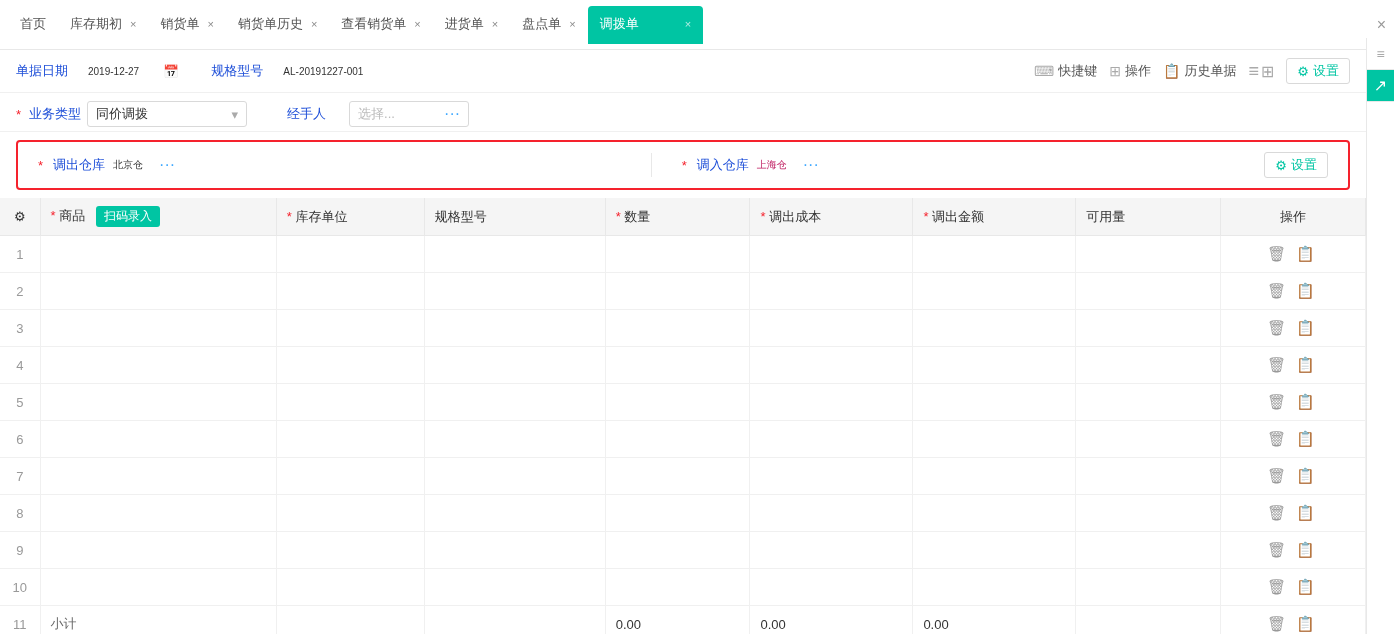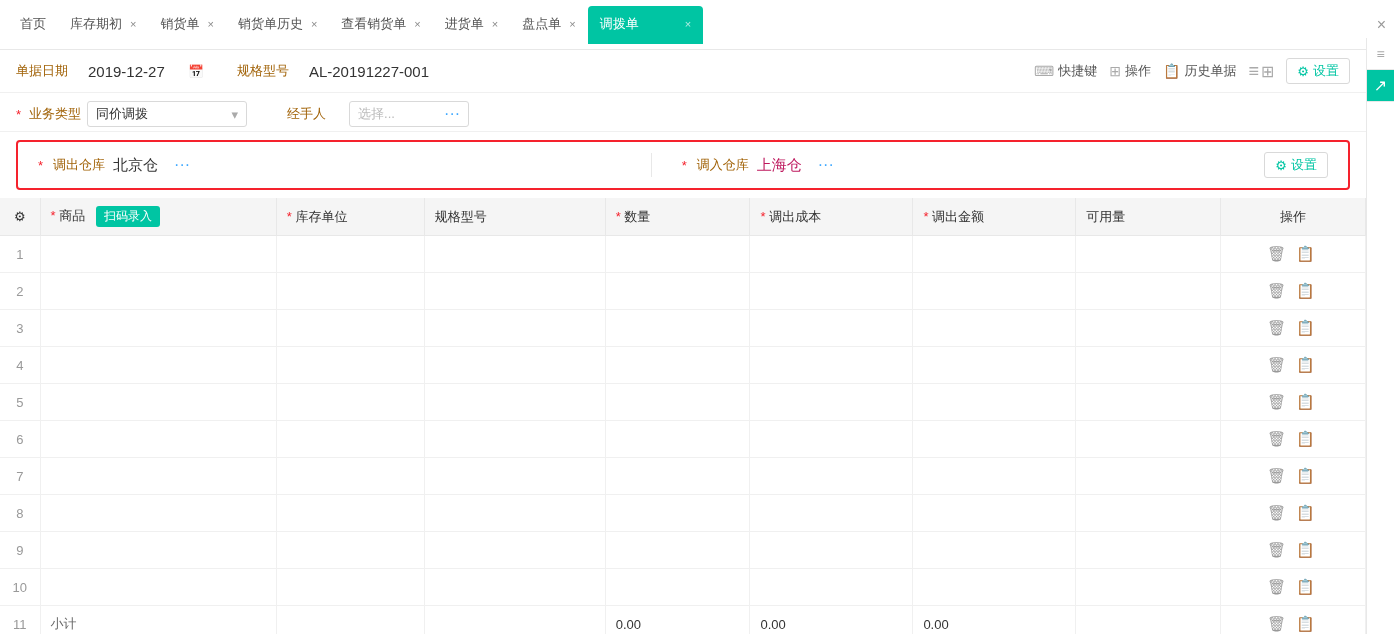--- a/index.html
+++ b/index.html
@@ -45,28 +45,28 @@
     .close-btn-right {
       position: absolute;
       right: 8px;
       top: 50%;
       transform: translateY(-50%);
       cursor: pointer;
       font-size: 16px;
       color: #999;
     }
     .form-label {
-      color: #a16207;
+      color: #1d4ed8;
       white-space: nowrap;
       font-size: 13px;
     }
     .required-star { color: #f5222d; margin-right: 2px; }
     .form-value {
       color: #333;
-      font-size: 15px;
+      font-size: 10px;
     }
     .date-icon { color: #00c5a3; cursor: pointer; margin-left: 4px; }
     .tool-item {
       display: flex;
       align-items: center;
       gap: 4px;
       cursor: pointer;
       color: #555;
     }
     .tool-icon { color: #aaa; font-size: 14px; }

